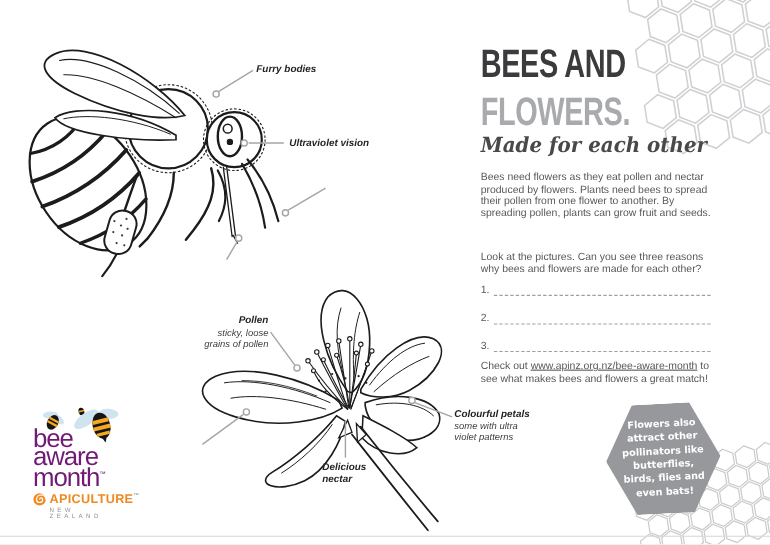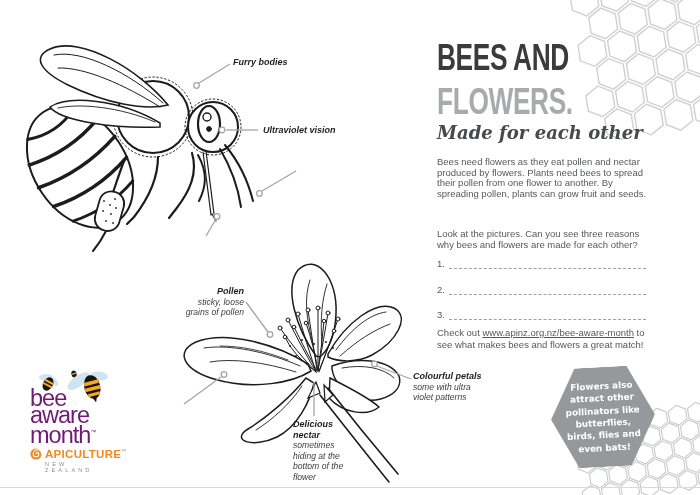--- a/index.html
+++ b/index.html
@@ -270,21 +270,20 @@
   <div class="lbl" style="left:263px;top:125px">
     <div class="lbl-title nowrap">Ultraviolet vision</div>
   </div>
 
   <div class="lbl right" style="left:168px;top:286px;width:76px">
     <div class="lbl-title">Pollen</div>
     <div class="lbl-sub" style="width:68px;margin-left:8px">sticky, loose grains of pollen</div>
   </div>
   <div class="lbl" style="left:293px;top:419px;width:64px">
     <div class="lbl-title">Delicious nectar</div>
-    <div class="lbl-sub">sometimes hiding at the bottom of the flower</div>
   </div>
   <div class="lbl" style="left:413px;top:371px;width:85px">
     <div class="lbl-title nowrap">Colourful petals</div>
     <div class="lbl-sub" style="width:68px">some with ultra violet patterns</div>
   </div>
 
   <div id="panel">
     <div id="title">
       <div class="big-line" id="title-l1">BEES AND</div>
       <div class="big-line" id="title-l2">FLOWERS.</div>

